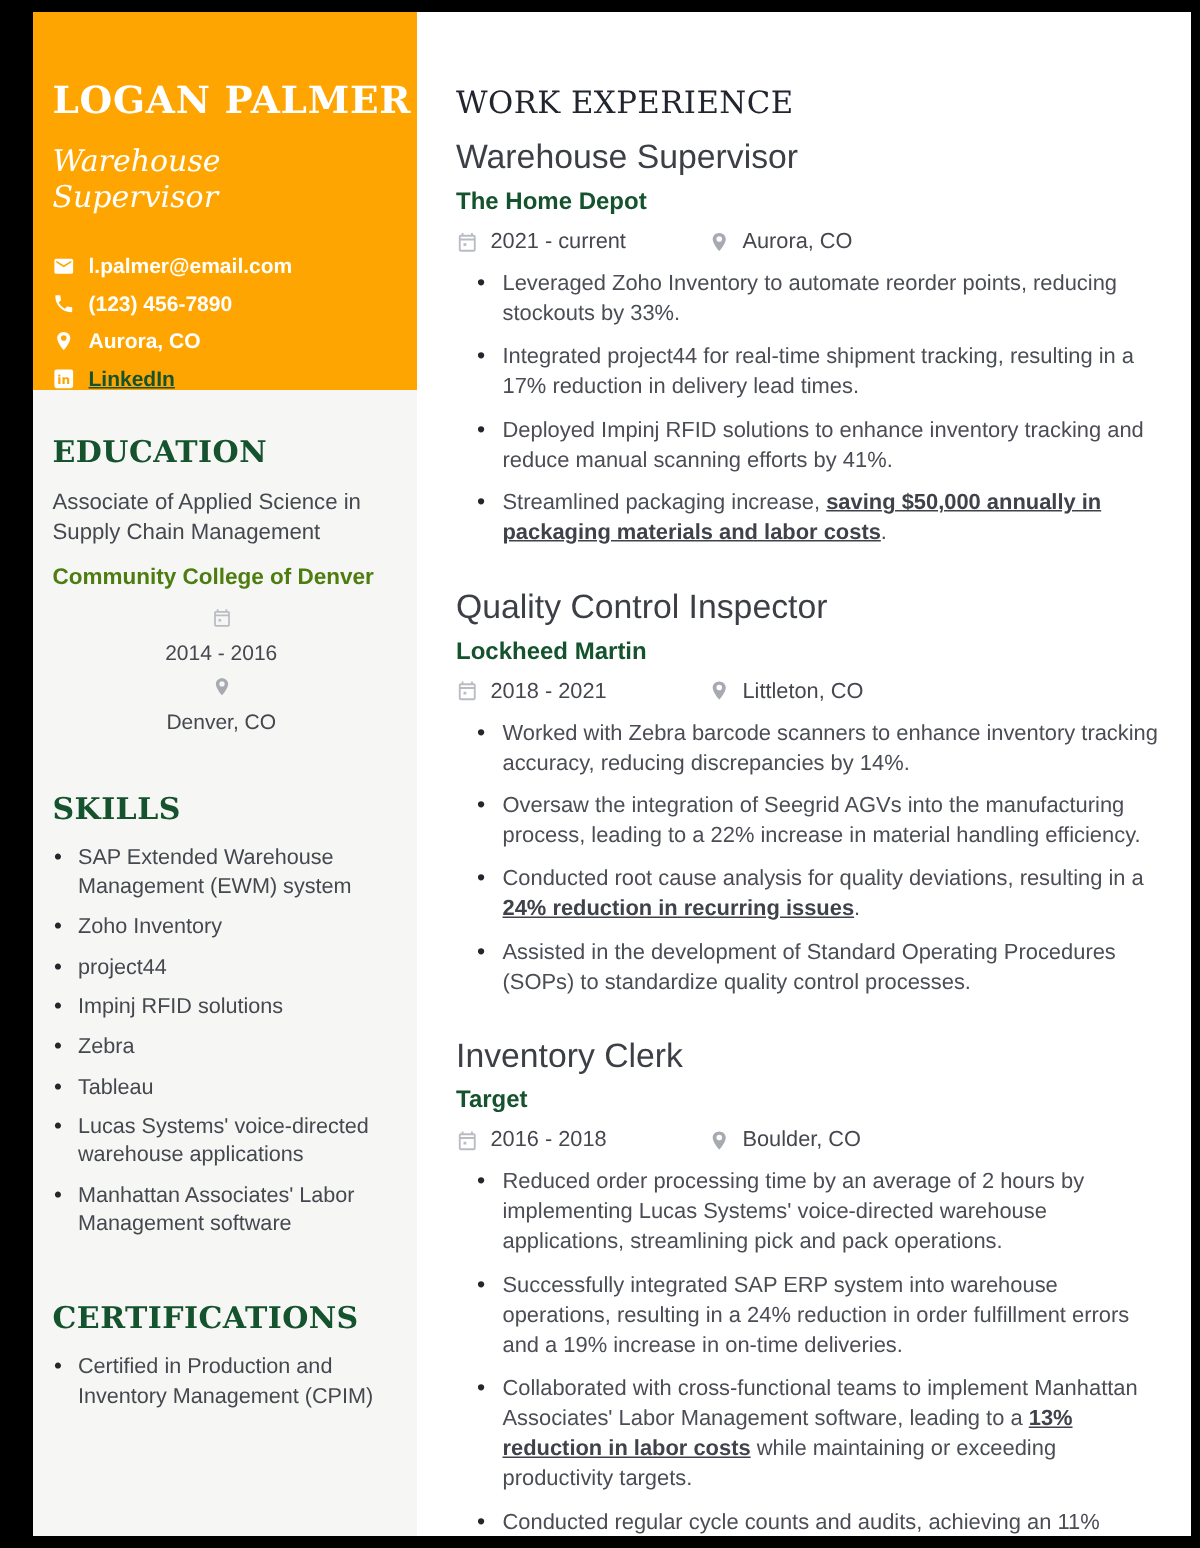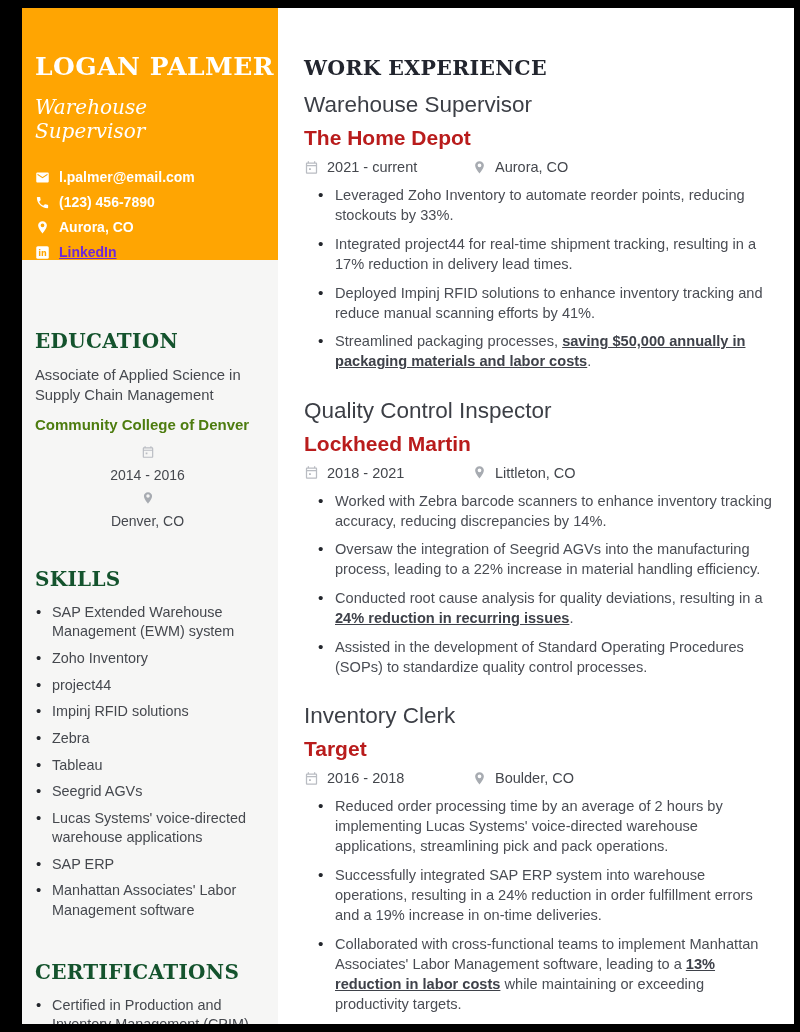--- a/index.html
+++ b/index.html
@@ -8,41 +8,41 @@
     font-family:"Liberation Sans", sans-serif;
     -webkit-font-smoothing:antialiased;
   }
   .frame{
     position:absolute;left:22px;top:8px;right:6px;bottom:8px;
     background:#fff;display:flex;overflow:hidden;
   }
   
   .sidebar{
     width:256px;flex-shrink:0;background:#F6F6F5;
-    display:flex;flex-direction:column;box-sizing:border-box;gap:40px;
+    display:flex;flex-direction:column;box-sizing:border-box;
   }
   .side-header{
     background:#FFA502;height:252px;box-sizing:border-box;
     padding:44px 16px 0 13px;color:#fff;
   }
   .person-name{
     margin:0;font-family:"DejaVu Serif", serif;font-weight:700;
     font-size:25px;letter-spacing:.5px;color:#fff;white-space:nowrap;
   }
   .person-title{
     font-family:"DejaVu Serif", serif;font-style:italic;
     font-size:20px;margin-top:14px;color:#fff;
   }
   .contact{list-style:none;margin:26px 0 0 0;padding:0;}
   .contact li{
     display:flex;align-items:center;gap:9px;
     font-size:14px;font-weight:700;color:#fff;margin-bottom:9px;
   }
   .contact svg{width:15px;height:15px;flex-shrink:0;}
-  .contact a{color:#6d28d9;text-decoration:underline;}
+  .contact a{color:#14532d;text-decoration:underline;}
   .side-body{padding:0 18px 0 13px;}
   .side-section h2{
     font-family:"DejaVu Serif", serif;font-weight:700;
     font-size:20px;color:#14532d;margin:0 0 12px 0;letter-spacing:.3px;
   }
   .edu-section{margin-top:29px;}
   .degree{font-size:14.8px;color:#45484E;line-height:1.36;margin:0;}
   .school{
     font-size:15px;font-weight:700;color:#4d7c0f;line-height:1.4;
     margin:9px 0 10px 0;
@@ -62,29 +62,29 @@
   ul.dotlist li::before{
     content:"\2022";position:absolute;left:1px;top:-1px;
     color:#23262C;font-size:15px;
   }
   
   .main{
     flex:1;box-sizing:border-box;background:#fff;
     padding:48px 18px 0 26px;
   }
   .main-heading{
-    font-family:"DejaVu Serif", serif;font-weight:700;
+    font-family:"DejaVu Serif", serif;font-weight:400;
     font-size:20.5px;color:#22252E;margin:0 0 12px 0;letter-spacing:.3px;
   }
   .job{margin-bottom:26px;}
   .job-title{
     font-size:22.5px;font-weight:400;color:#3C3F46;margin:0 0 8px 0;
   }
   .company{
-    font-size:21px;font-weight:700;color:#b91c1c;margin:0 0 9px 0;
+    font-size:16px;font-weight:700;color:#14532d;margin:0 0 9px 0;
   }
   .job-meta{display:flex;align-items:center;margin-bottom:10px;}
   .job-meta .dates-wrap{
     display:flex;align-items:center;gap:8px;min-width:168px;
     font-size:14.5px;color:#44474D;
   }
   .job-meta .loc-wrap{
     display:flex;align-items:center;gap:8px;
     font-size:14.5px;color:#44474D;
   }
@@ -179,23 +179,21 @@
 
       <section class="side-section skills-section">
         <h2>SKILLS</h2>
         <ul class="dotlist">
             <li>SAP Extended Warehouse Management (EWM) system</li>
             <li>Zoho Inventory</li>
             <li>project44</li>
             <li>Impinj RFID solutions</li>
             <li>Zebra</li>
             <li>Tableau</li>
-            <li>Seegrid AGVs</li>
             <li>Lucas Systems' voice-directed warehouse applications</li>
-            <li>SAP ERP</li>
             <li>Manhattan Associates' Labor Management software</li>
           </ul>
       </section>
 
       <section class="side-section cert-section">
         <h2>CERTIFICATIONS</h2>
         <ul class="dotlist">
             <li>Certified in Production and Inventory Management (CPIM)</li>
           </ul>
       </section>
@@ -219,21 +217,21 @@
           <svg viewBox="0 0 24 24" fill="#A7ABB1">
               <use href="#ic-pin"></use>
             </svg>
           <span>Aurora, CO</span>
         </span>
       </div>
       <ul class="bullets">
           <li><span>Leveraged Zoho Inventory to automate reorder points, reducing stockouts by 33%.</span></li>
           <li><span>Integrated project44 for real-time shipment tracking, resulting in a 17% reduction in delivery lead times.</span></li>
           <li><span>Deployed Impinj RFID solutions to enhance inventory tracking and reduce manual scanning efforts by 41%.</span></li>
-          <li><span>Streamlined packaging processes, </span><strong class="hl">saving $50,000 annually in packaging materials and labor costs</strong><span>.</span></li>
+          <li><span>Streamlined packaging increase, </span><strong class="hl">saving $50,000 annually in packaging materials and labor costs</strong><span>.</span></li>
         </ul>
     </article>
 
     <article class="job">
       <h3 class="job-title">Quality Control Inspector</h3>
       <p class="company">Lockheed Martin</p>
       <div class="job-meta">
         <span class="dates-wrap">
           <svg viewBox="0 0 24 24" fill="#B9BCC2">
               <use href="#ic-cal"></use>

